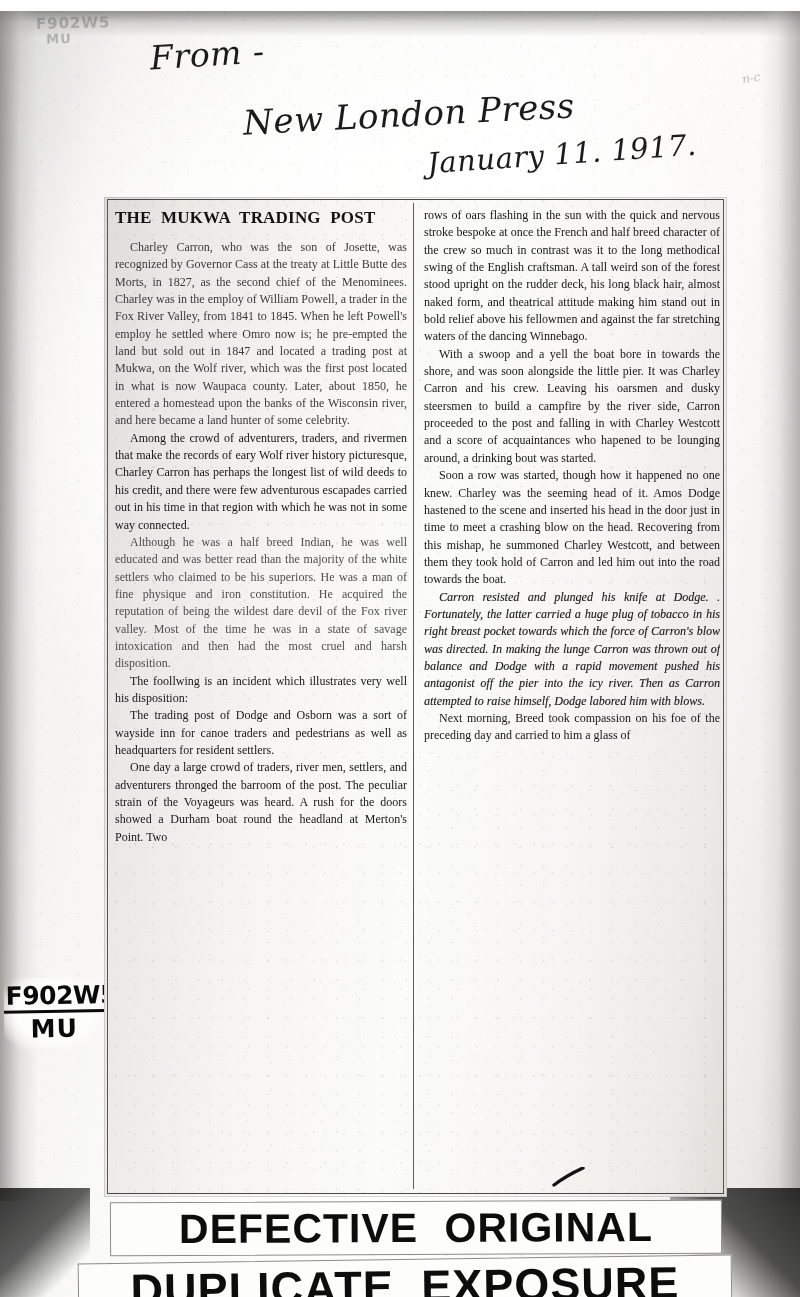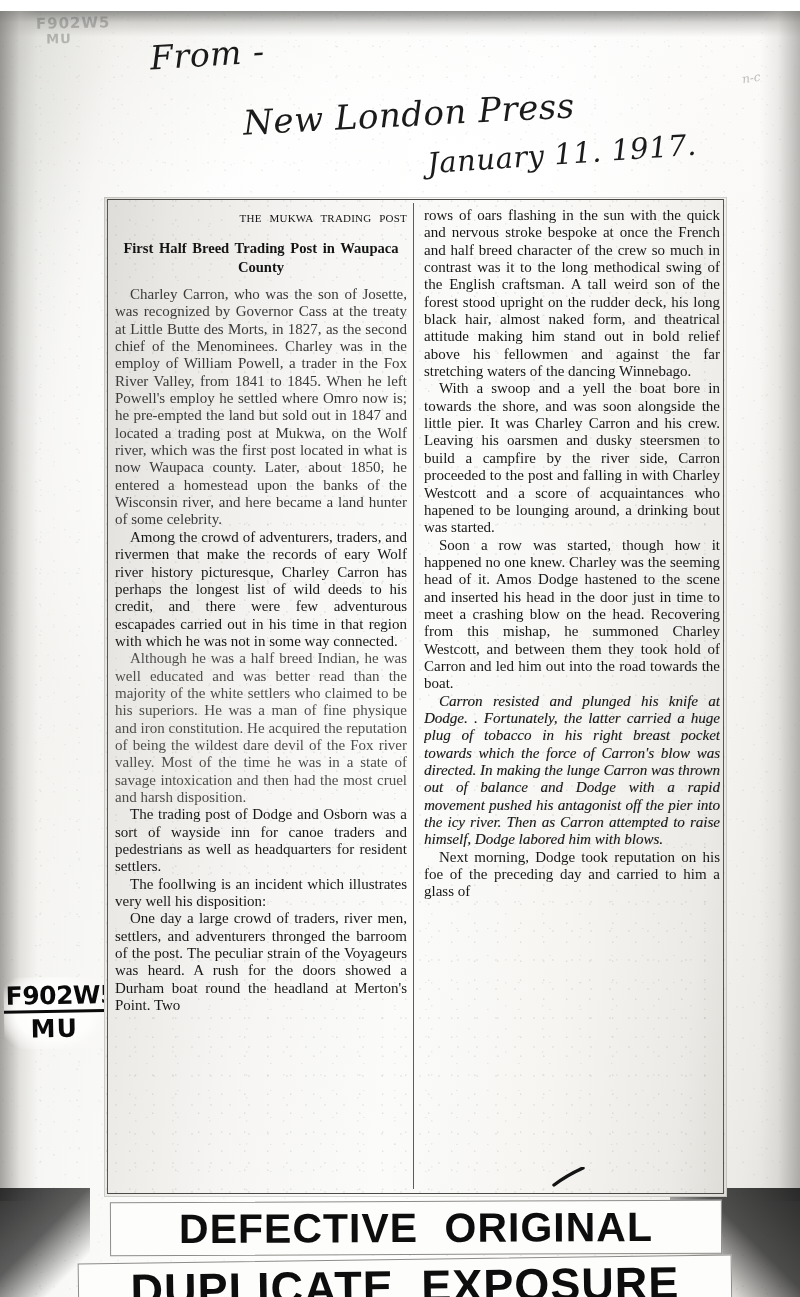--- a/index.html
+++ b/index.html
@@ -159,43 +159,43 @@
     top: 10px;
     width: 292px;
     height: 980px;
     overflow: hidden;
   }
   #col-left  { left: 11px; }
   #col-right { left: 320px; }
 
   .headline {
     font-family: "Liberation Serif", serif;
-    font-weight: 400;
-    font-size: 11px;
+    font-weight: 700;
+    font-size: 17px;
     line-height: 20px;
     letter-spacing: .2px;
     color: #131313;
-    text-align: right;
+    text-align: left;
     word-spacing: 5px;
     margin: 1px 0 11px 0;
   }
   .subhead {
     font-family: "Liberation Serif", serif;
     font-weight: 700;
     font-size: 14.6px;
     line-height: 19px;
     color: #141414;
     text-align: center;
     word-spacing: 2px;
     margin: 0 0 9px 0;
   }
 
   .body-par {
     font-family: "Liberation Serif", serif;
-    font-size: 15px;
+    font-size: 12px;
     line-height: 17.35px;
     color: #171717;
     text-align: justify;
     text-justify: inter-word;
     margin: 0;
     text-indent: 15px;
     hyphens: none;
   }
   #col-right .body-par { text-align: justify; }
 
@@ -277,35 +277,34 @@
 
   <div id="clipping">
     <div class="clip-rule-outer" id="rule-top"></div>
     <div class="clip-rule-outer" id="rule-left"></div>
     <div class="clip-rule-outer" id="rule-right"></div>
     <div class="clip-rule-outer" id="rule-bottom"></div>
     <div class="clip-rule-outer" id="rule-mid"></div>
 
     <div class="column" id="col-left">
       <div class="headline">THE  MUKWA  TRADING  POST</div>
-      <div class="subhead">First Half Breed Trading Post in Waupaca County</div>
       <p class="body-par fade-1">Charley Carron, who was the son of Josette, was recognized by Governor Cass at the treaty at Little Butte des Morts, in 1827, as the second chief of the Menominees. Charley was in the employ of William Powell, a trader in the Fox River Valley, from 1841 to 1845. When he left Powell's employ he settled where Omro now is; he pre-empted the land but sold out in 1847 and located a trading post at Mukwa, on the Wolf river, which was the first post located in what is now Waupaca county. Later, about 1850, he entered a homestead upon the banks of the Wisconsin river, and here became a land hunter of some celebrity.</p>
       <p class="body-par">Among the crowd of adventurers, traders, and rivermen that make the records of eary Wolf river history picturesque, Charley Carron has perhaps the longest list of wild deeds to his credit, and there were few adventurous escapades carried out in his time in that region with which he was not in some way connected.</p>
       <p class="body-par fade-2">Although he was a half breed Indian, he was well educated and was better read than the majority of the white settlers who claimed to be his superiors. He was a man of fine physique and iron constitution. He acquired the reputation of being the wildest dare devil of the Fox river valley. Most of the time he was in a state of savage intoxication and then had the most cruel and harsh disposition.</p>
+      <p class="body-par">The foollwing is an incident which illustrates very well his disposition:</p>
       <p class="body-par">The trading post of Dodge and Osborn was a sort of wayside inn for canoe traders and pedestrians as well as headquarters for resident settlers.</p>
-      <p class="body-par">The foollwing is an incident which illustrates very well his disposition:</p>
       <p class="body-par">One day a large crowd of traders, river men, settlers, and adventurers thronged the barroom of the post. The peculiar strain of the Voyageurs was heard. A rush for the doors showed a Durham boat round the headland at Merton's Point. Two</p>
     </div>
 
     <div class="column" id="col-right">
       <p class="body-par" style="text-indent:0">rows of oars flashing in the sun with the quick and nervous stroke bespoke at once the French and half breed character of the crew so much in contrast was it to the long methodical swing of the English craftsman. A tall weird son of the forest stood upright on the rudder deck, his long black hair, almost naked form, and theatrical attitude making him stand out in bold relief above his fellowmen and against the far stretching waters of the dancing Winnebago.</p>
       <p class="body-par">With a swoop and a yell the boat bore in towards the shore, and was soon alongside the little pier. It was Charley Carron and his crew. Leaving his oarsmen and dusky steersmen to build a campfire by the river side, Carron proceeded to the post and falling in with Charley Westcott and a score of acquaintances who hapened to be lounging around, a drinking bout was started.</p>
       <p class="body-par">Soon a row was started, though how it happened no one knew. Charley was the seeming head of it. Amos Dodge hastened to the scene and inserted his head in the door just in time to meet a crashing blow on the head. Recovering from this mishap, he summoned Charley Westcott, and between them they took hold of Carron and led him out into the road towards the boat.</p>
       <p class="body-par smudge">Carron resisted and plunged his knife at Dodge. . Fortunately, the latter carried a huge plug of tobacco in his right breast pocket towards which the force of Carron's blow was directed. In making the lunge Carron was thrown out of balance and Dodge with a rapid movement pushed his antagonist off the pier into the icy river. Then as Carron attempted to raise himself, Dodge labored him with blows.</p>
-      <p class="body-par">Next morning, Dodge took reputation on his foe of the preceding day and carried to him a glass of</p>
+      <p class="body-par">Next morning, Breed took compassion on his foe of the preceding day and carried to him a glass of</p>
     </div>
   </div>
 
   <svg id="ink-stroke" viewBox="0 0 34 20">
     <path d="M2 18 C 10 12, 20 6, 31 1" stroke="#141414" stroke-width="3.4" fill="none" stroke-linecap="round"></path>
   </svg>
 
   <div class="banner" id="banner-defective">DEFECTIVE ORIGINAL</div>
   <div class="banner" id="banner-duplicate">DUPLICATE EXPOSURE</div>
 

